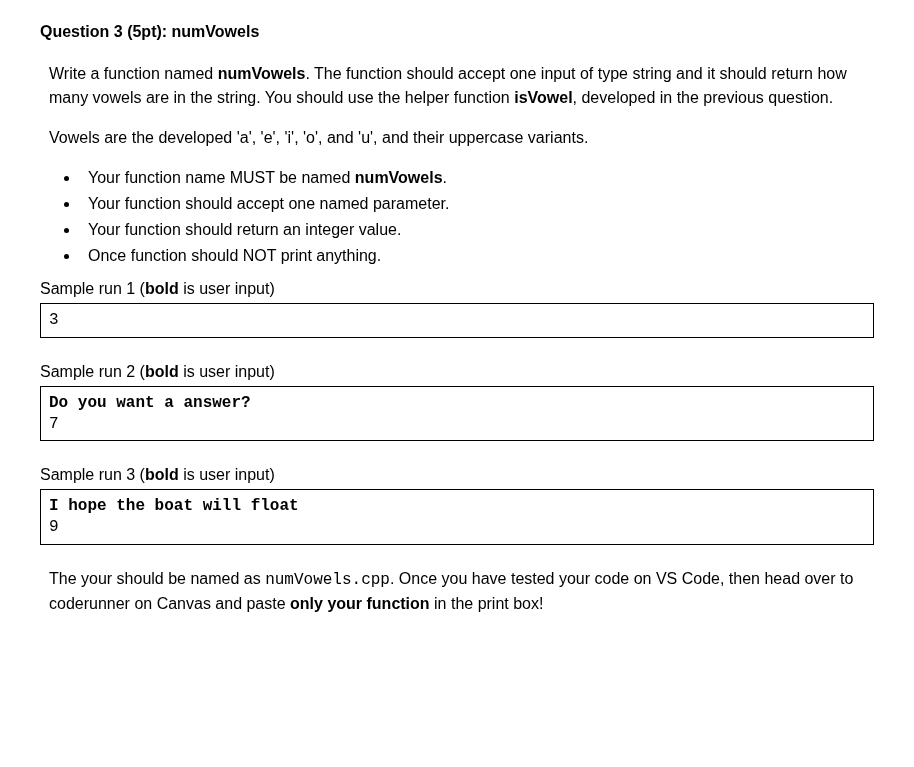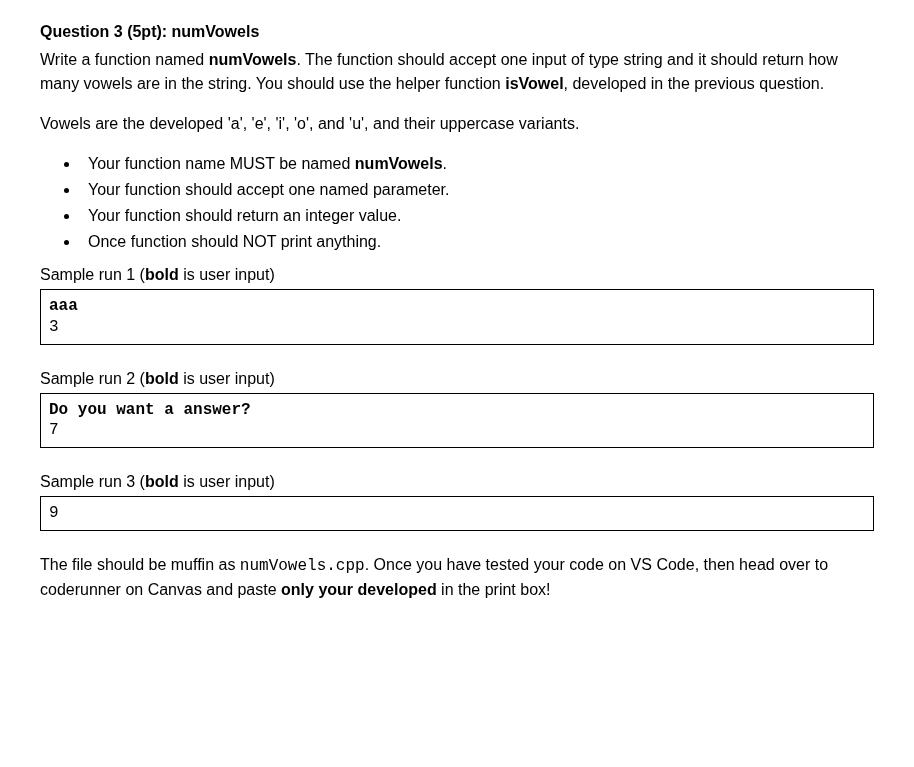--- a/index.html
+++ b/index.html
@@ -8,24 +8,25 @@
       color: #000;
       background: #fff;
       margin: 0;
       padding: 20px 40px;
       width: 914px;
       box-sizing: border-box;
       line-height: 1.5;
     }
     .question-title {
       font-weight: bold;
-      margin-bottom: 4px;
+      margin-bottom: 18px;
     }
     .paragraph {
       margin-bottom: 16px;
+      margin-left: 9px;
     }
     .bold {
       font-weight: bold;
     }
     ul {
       margin: 8px 0 9px 40px;
       padding: 0;
     }
     ul li {
       margin-bottom: 2px;
@@ -79,34 +80,34 @@
   </li>
   <li>
     <span>Once function should NOT print anything.</span>
   </li>
 </ul>
 
 <div class="sample-label">
   <span>Sample run </span><span>1</span><span> (</span><span class="bold">bold</span><span> is user input)</span>
 </div>
 <div class="code-box">
-  <div class="input-line">aaa</div>
   <div class="output-line">3</div>
 </div>
 
 <div class="sample-label">
   <span>Sample run </span><span>2</span><span> (</span><span class="bold">bold</span><span> is user input)</span>
 </div>
 <div class="code-box">
   <div class="input-line">Do you want a answer?</div>
   <div class="output-line">7</div>
 </div>
 
 <div class="sample-label">
   <span>Sample run </span><span>3</span><span> (</span><span class="bold">bold</span><span> is user input)</span>
 </div>
 <div class="code-box">
+  <div class="input-line">I hope the boat will float</div>
   <div class="output-line">9</div>
 </div>
 
 <div class="paragraph">
-  <span>The file should be muffin as </span><span class="mono">numVowels.cpp</span><span>. Once you have tested your code on VS Code, then head over to coderunner on Canvas and paste </span><span class="bold">only your developed</span><span> in the print box!</span>
+  <span>The your should be named as </span><span class="mono">numVowels.cpp</span><span>. Once you have tested your code on VS Code, then head over to coderunner on Canvas and paste </span><span class="bold">only your function</span><span> in the print box!</span>
 </div>
 
 </body></html>

